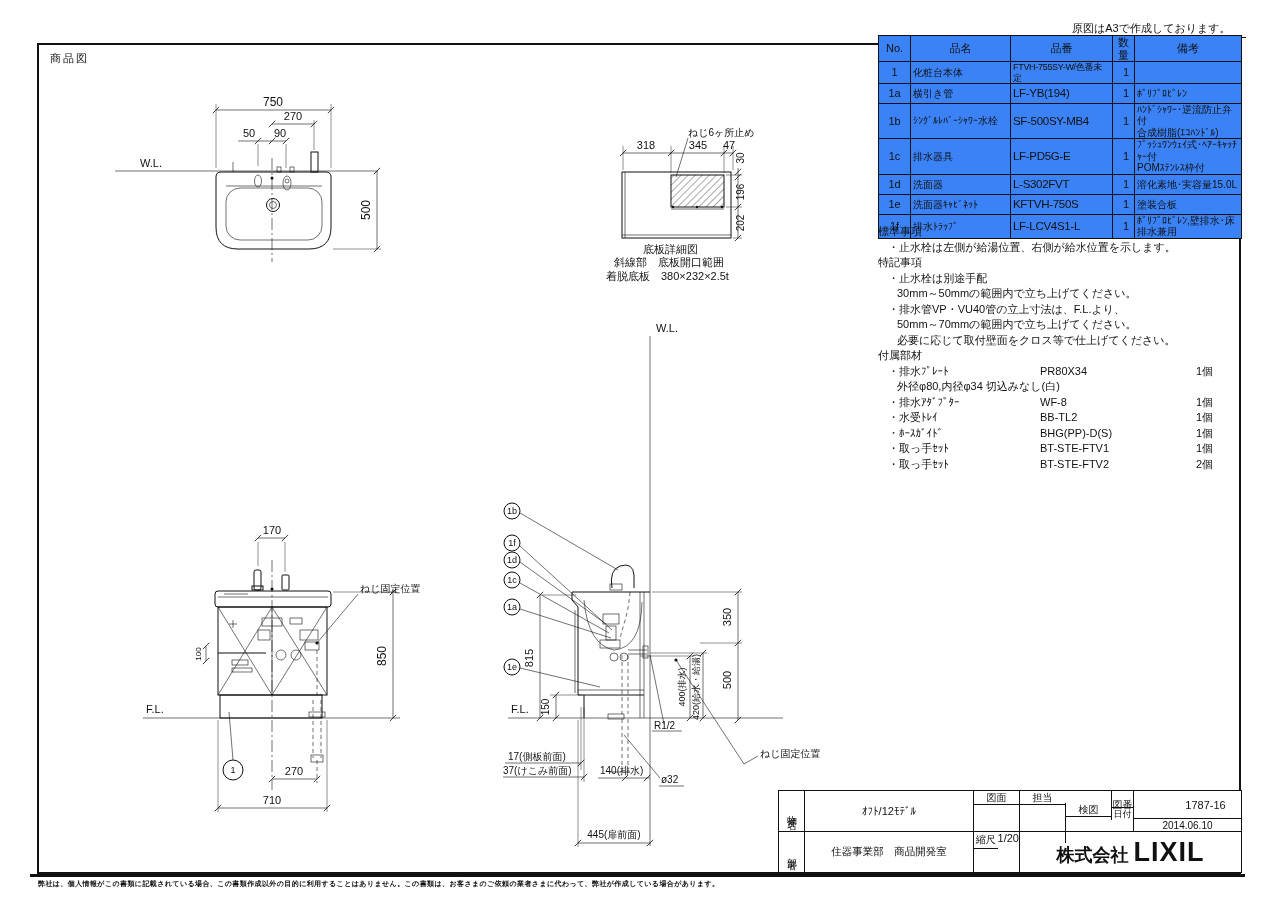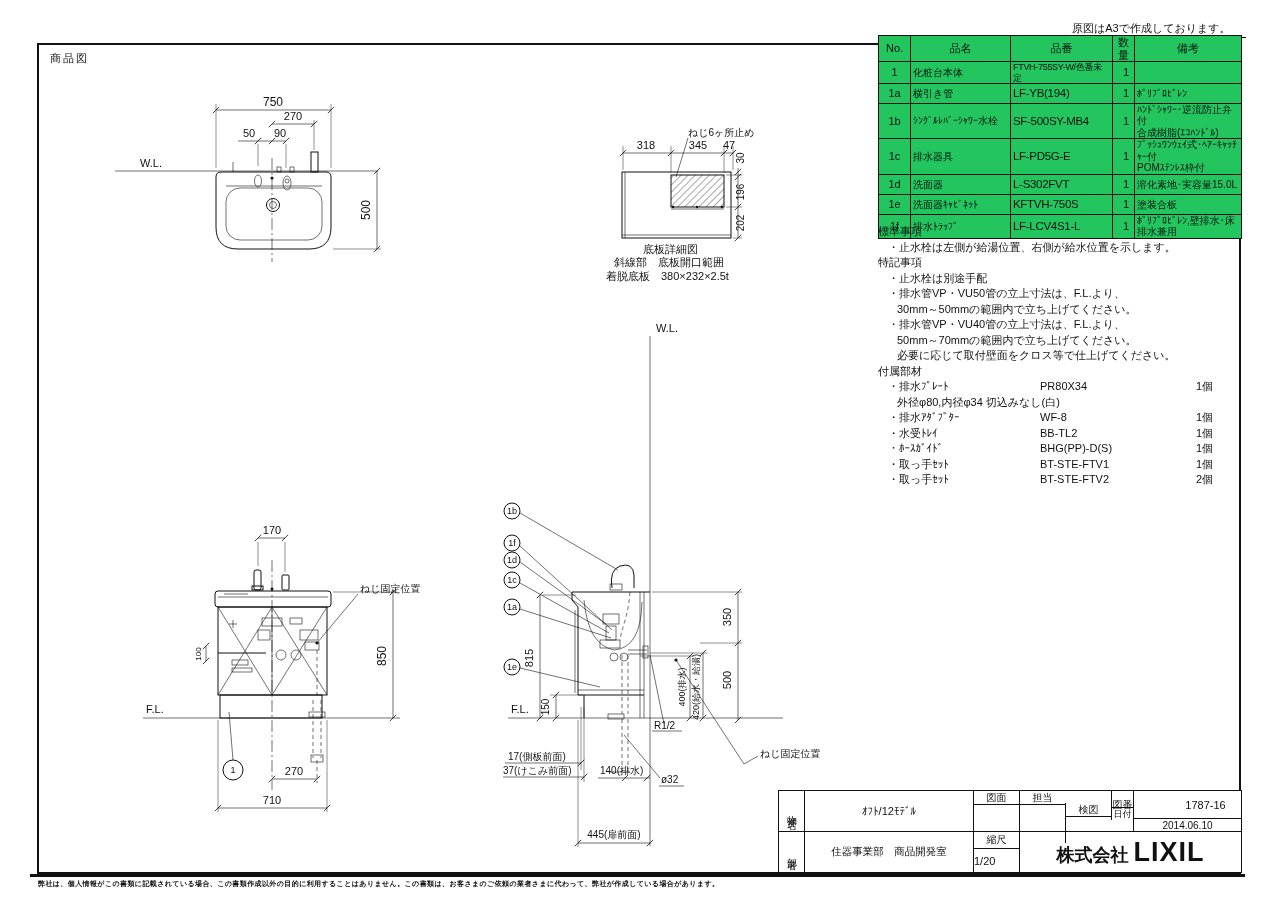--- a/index.html
+++ b/index.html
@@ -4,21 +4,21 @@
 <style>
   html,body{margin:0;padding:0;}
   body{width:1275px;height:903px;position:relative;background:#fff;color:#111;
        font-family:"Liberation Sans","DejaVu Sans",sans-serif;overflow:hidden;}
   .abs{position:absolute;}
   
   .frame{left:37px;top:43px;width:1200px;height:827px;border:2px solid #111;}
   .corner-note{left:1072px;top:21px;width:174px;font-size:11px;border-bottom:1px solid #111;padding-bottom:1px;}
   .prod-label{left:50px;top:51px;font-size:11px;letter-spacing:2px;}
   
-  table.pt{left:878px;top:35px;position:absolute;border-collapse:collapse;table-layout:fixed;background:#22c55e;}
+  table.pt{left:878px;top:35px;position:absolute;border-collapse:collapse;table-layout:fixed;background:#3b82f6;}
   .pt td,.pt th{border:1px solid #111;padding:0 2px;overflow:hidden;line-height:1.15;vertical-align:middle;}
   .pt th{font-size:11px;font-weight:normal;text-align:center;height:15px;}
   .pt td{font-size:11px;}
   .pt .c-no{text-align:center;}
   .pt .c-name{font-size:10px;}
   .pt .c-code{font-size:11.5px;letter-spacing:-0.3px;}
   .pt .c-code.sm{font-size:9px;}
   .pt .c-qty{text-align:right;padding-right:5px;}
   .pt .c-rem{font-size:10px;white-space:pre-line;}
   .pt tr.h19 td{height:19px;} .pt tr.h30 td{height:30px;}
@@ -127,21 +127,20 @@
     <td class="c-rem">ﾎﾟﾘﾌﾟﾛﾋﾟﾚﾝ,壁排水･床排水兼用</td>
   </tr>
 </tbody>
   </table>
 
 <div class="abs notes">
   <div class="h">標準事項</div>
   <div class="i1">・止水栓は左側が給湯位置、右側が給水位置を示します。</div>
   <div class="h">特記事項</div>
   <div class="i1">・止水栓は別途手配</div>
-  <div class="i1">・排水管VP・VU50管の立上寸法は、F.L.より、</div>
   <div class="i2">30mm～50mmの範囲内で立ち上げてください。</div>
   <div class="i1">・排水管VP・VU40管の立上寸法は、F.L.より、</div>
   <div class="i2">50mm～70mmの範囲内で立ち上げてください。</div>
   <div class="i2">必要に応じて取付壁面をクロス等で仕上げてください。</div>
   <div class="h">付属部材</div>
   <div class="acc-row">
     <span class="acc-name">・排水ﾌﾟﾚｰﾄ</span>
     <span class="acc-code">PR80X34</span>
     <span class="acc-qty">1個</span>
   </div>
@@ -184,21 +183,21 @@
     </div>
   <div class="cell hdrline" style="left:286px;top:12px;width:46px;height:40px;">
       <div class="subhdr">検図</div>
     </div>
   <div class="cell" style="left:332px;top:0;width:22px;height:27px;font-size:10px;word-break:break-all;line-height:1.1;text-align:center;">図番</div>
   <div class="cell" style="left:354px;top:0;width:108px;height:27px;border-left:1px solid #111;padding-left:36px;">1787-16</div>
   <div class="cell rowline" style="left:332px;top:16px;width:22px;height:13px;font-size:9px;">日付</div>
   <div class="cell rowline" style="left:354px;top:27px;width:108px;height:13px;font-size:10px;">2014.06.10</div>
   <div class="cell nol rowline vert" style="left:0;top:40px;width:25px;height:41px;">部署</div>
   <div class="cell rowline" style="left:25px;top:40px;width:169px;height:41px;font-size:10.5px;">住器事業部　商品開発室</div>
-  <div class="cell rowline hdrline" style="left:194px;top:40px;width:46px;height:41px;flex-direction:column;justify-content:flex-start;">
+  <div class="cell rowline hdrline" style="left:194px;top:40px;width:46px;height:41px;justify-content:flex-start;">
     <div class="subhdr" style="height:16px;line-height:16px;">縮尺</div>
     <div style="flex:1;display:flex;align-items:center;">1/20</div>
   </div>
   <div class="cell rowline" style="left:240px;top:40px;width:222px;height:41px;">
     <span class="lixil"><span>株式会社</span> <span class="big">LIXIL</span></span>
   </div>
 </div>
 
 <div class="abs botbar"></div>
 <div class="abs disclaimer">弊社は、個人情報がこの書類に記載されている場合、この書類作成以外の目的に利用することはありません。この書類は、お客さまのご依頼の業者さまに代わって、弊社が作成している場合があります。</div>

